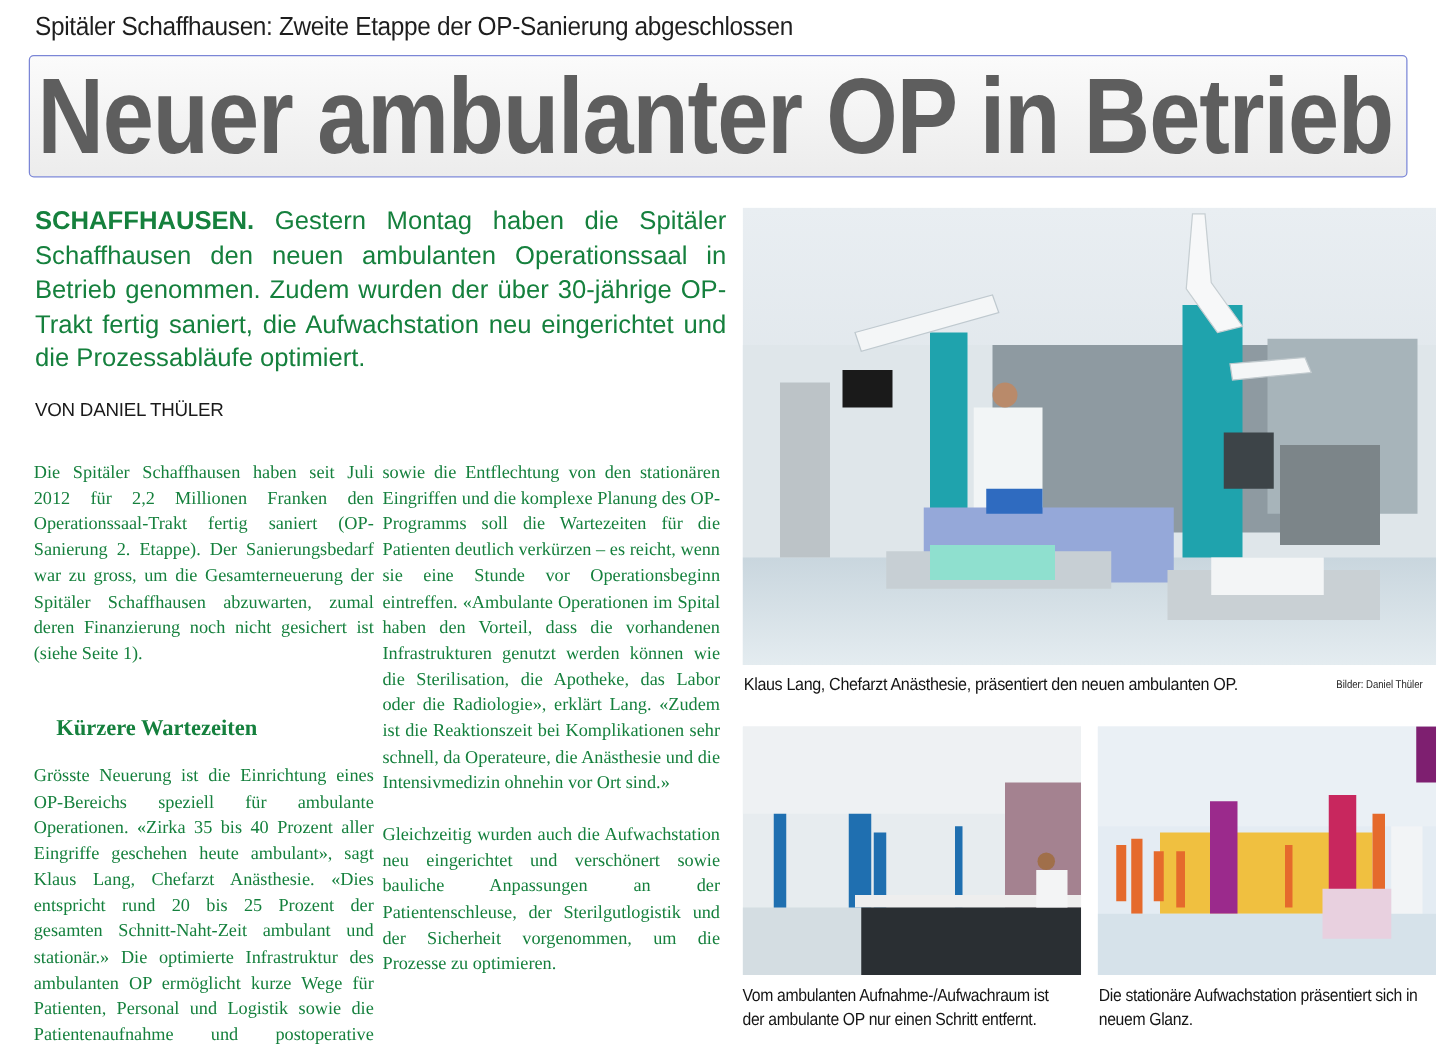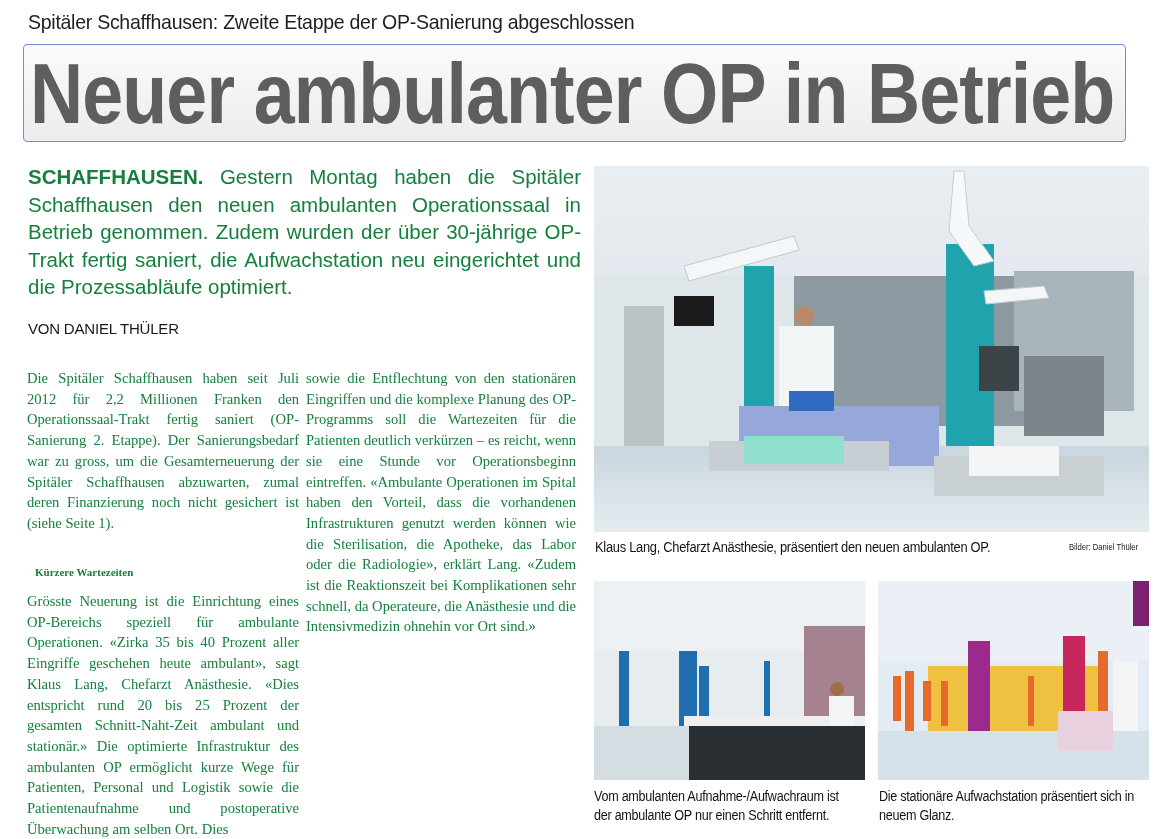--- a/index.html
+++ b/index.html
@@ -40,22 +40,22 @@
   .col {
     position: absolute; top: 368px; width: 272px;
     font-family: "Liberation Serif", serif; font-size: 14.6px; line-height: 20.7px;
     color: #15803d; text-align: justify;
   }
   .col1 { left: 27px; }
   .col2 { left: 306px; width: 270px; }
   .col p { margin: 0; }
   .col .gap { height: 20.7px; }
   .col h3 {
-    font-family: "Liberation Serif", serif; font-weight: bold; font-size: 11px;
-    line-height: 20.7px; margin: 8px;
+    font-family: "Liberation Serif", serif; font-weight: bold; font-size: 18px;
+    line-height: 20.7px; margin: 18px;
   }
 
   .photo { position: absolute; overflow: hidden; }
   .photo-main { left: 594px; top: 166px; width: 555px; height: 366px; }
   .photo-left { left: 594px; top: 581px; width: 271px; height: 199px; }
   .photo-right { left: 878px; top: 581px; width: 271px; height: 199px; }
 
   .caption {
     position: absolute; font-family: "Liberation Sans", sans-serif; font-size: 14px;
     color: #141414; line-height: 19px; letter-spacing: -0.3px;
@@ -81,20 +81,21 @@
 <div class="col col1">
   <p>Die Spitäler Schaffhausen haben seit Juli 2012 für 2,2 Millionen Franken den Operationssaal-Trakt fertig saniert (OP-Sanierung 2. Etappe). Der Sanierungsbedarf war zu gross, um die Gesamterneuerung der Spitäler Schaffhausen abzuwarten, zumal deren Finanzierung noch nicht gesichert ist (siehe Seite 1).</p>
   <div class="gap"></div>
   <h3>Kürzere Wartezeiten</h3>
   <p>Grösste Neuerung ist die Einrichtung eines OP-Bereichs speziell für ambulante Operationen. «Zirka 35 bis 40 Prozent aller Eingriffe geschehen heute ambulant», sagt Klaus Lang, Chefarzt Anästhesie. «Dies entspricht rund 20 bis 25 Prozent der gesamten Schnitt-Naht-Zeit ambulant und stationär.» Die optimierte Infrastruktur des ambulanten OP ermöglicht kurze Wege für Patienten, Personal und Logistik sowie die Patientenaufnahme und postoperative Überwachung am selben Ort. Dies</p>
 </div>
 
 <div class="col col2">
   <p>sowie die Entflechtung von den stationären Eingriffen und die komplexe Planung des OP-Programms soll die Wartezeiten für die Patienten deutlich verkürzen – es reicht, wenn sie eine Stunde vor Operationsbeginn eintreffen. «Ambulante Operationen im Spital haben den Vorteil, dass die vorhandenen Infrastrukturen genutzt werden können wie die Sterilisation, die Apotheke, das Labor oder die Radiologie», erklärt Lang. «Zudem ist die Reaktionszeit bei Komplikationen sehr schnell, da Operateure, die Anästhesie und die Intensivmedizin ohnehin vor Ort sind.»</p>
   <div class="gap"></div>
+  <p>Gleichzeitig wurden auch die Aufwachstation neu eingerichtet und verschönert sowie bauliche Anpassungen an der Patientenschleuse, der Sterilgutlogistik und der Sicherheit vorgenommen, um die Prozesse zu optimieren.</p>
 </div>
 
 <div class="photo photo-main">
   <svg width="555" height="366" viewBox="0 0 555 366" xmlns="http://www.w3.org/2000/svg">
     <defs>
       <linearGradient id="ceil" x1="0" y1="0" x2="0" y2="1">
         <stop offset="0" stop-color="#e9eef2"></stop>
           <stop offset="1" stop-color="#d4dde3"></stop>
       </linearGradient>
       <linearGradient id="floor" x1="0" y1="0" x2="0" y2="1">

